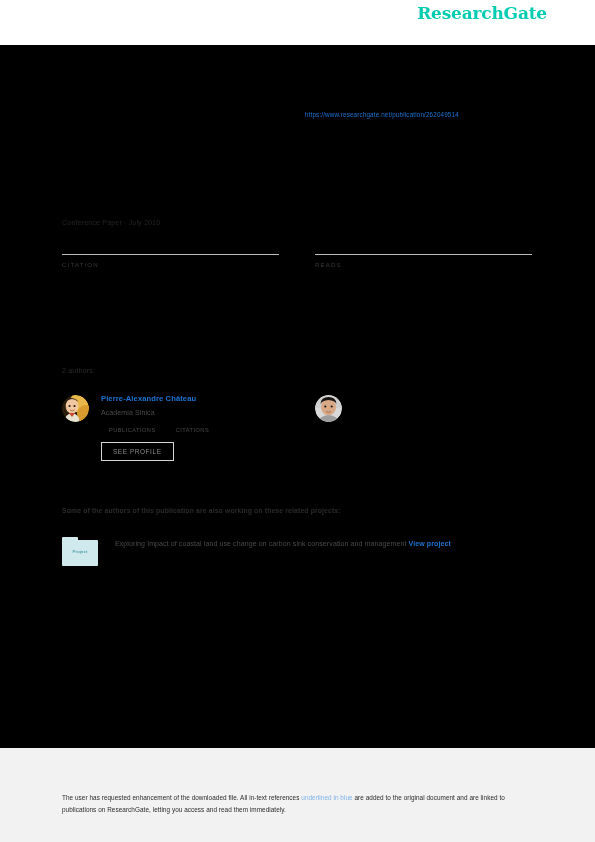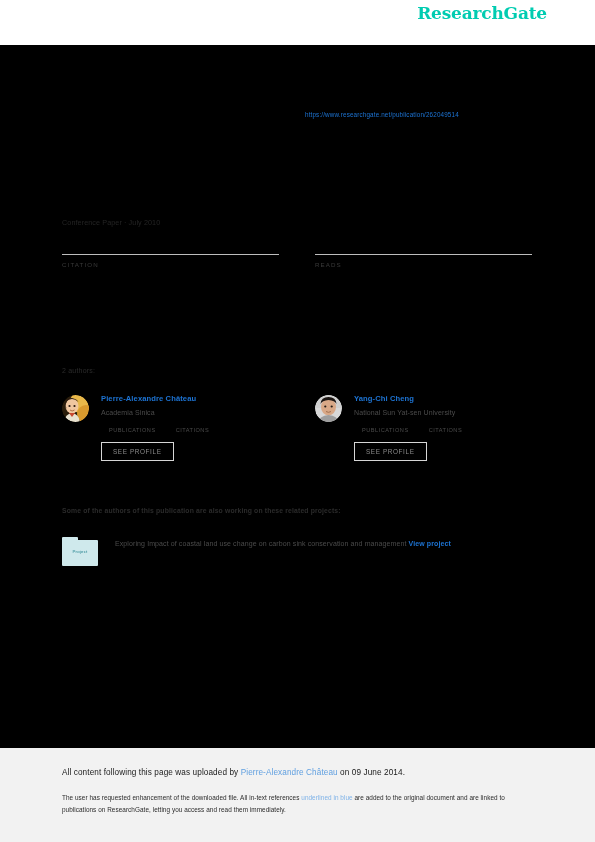--- a/index.html
+++ b/index.html
@@ -369,35 +369,20 @@
             <rect y="0" width="27" height="13" fill="#cfcfcf"></rect>
             <ellipse cx="13.5" cy="12" rx="7.5" ry="8.5" fill="#d8a887"></ellipse>
             <path d="M5.5 9 Q6 2 13.5 2 Q21 2 21.5 9 Q20 5.5 13.5 5 Q7 5.5 5.5 9 Z" fill="#1b1512"></path>
             <circle cx="10.3" cy="11.5" r="1.1" fill="#221a14"></circle>
             <circle cx="16.7" cy="11.5" r="1.1" fill="#221a14"></circle>
             <path d="M11 16.5 Q13.5 18.2 16 16.5" stroke="#9a6a4c" stroke-width="0.9" fill="none"></path>
             <path d="M3 27 Q4.5 21 13.5 20 Q22.5 21 24 27 Z" fill="#9e9e9e"></path>
           </g>
         </svg>
       </div>
-      <div class="author-body">
-        <div class="author-name">Yang-Chi Cheng</div>
-        <div class="author-affil">National Sun Yat-sen University</div>
-        <div class="author-stats">
-          <div class="author-stat">
-            <div class="author-stat-value"></div>
-            <div class="author-stat-label">PUBLICATIONS</div>
-          </div>
-          <div class="author-stat">
-            <div class="author-stat-value"></div>
-            <div class="author-stat-label">CITATIONS</div>
-          </div>
-        </div>
-        <div class="see-profile">SEE PROFILE</div>
-      </div>
     </div>
 
   </div>
 
   <div class="projects-heading">Some of the authors of this publication are also working on these related projects:</div>
 
   <div class="project-row">
     <div class="project-thumb">
       <div class="folder-tab"></div>
       <div class="folder-body"></div>
@@ -407,19 +392,16 @@
       <span>Exploring Impact of coastal land use change on carbon sink conservation and management</span>
       <span class="view-project">View project</span>
     </div>
   </div>
 
 </div>
 
 <div class="rg-logo">ResearchGate</div>
 
 <div class="footer">
-  <div class="footer-upload">
-    <span>All content following this page was uploaded by </span><span class="uploader">Pierre-Alexandre Château</span><span> on 09 June 2014.</span>
-  </div>
   <div class="footer-note">
     <span>The user has requested enhancement of the downloaded file. All in-text references </span><span class="blue-ref">underlined in blue</span><span> are added to the original document and are linked to publications on ResearchGate, letting you access and read them immediately.</span>
   </div>
 </div>
 
 </body></html>

